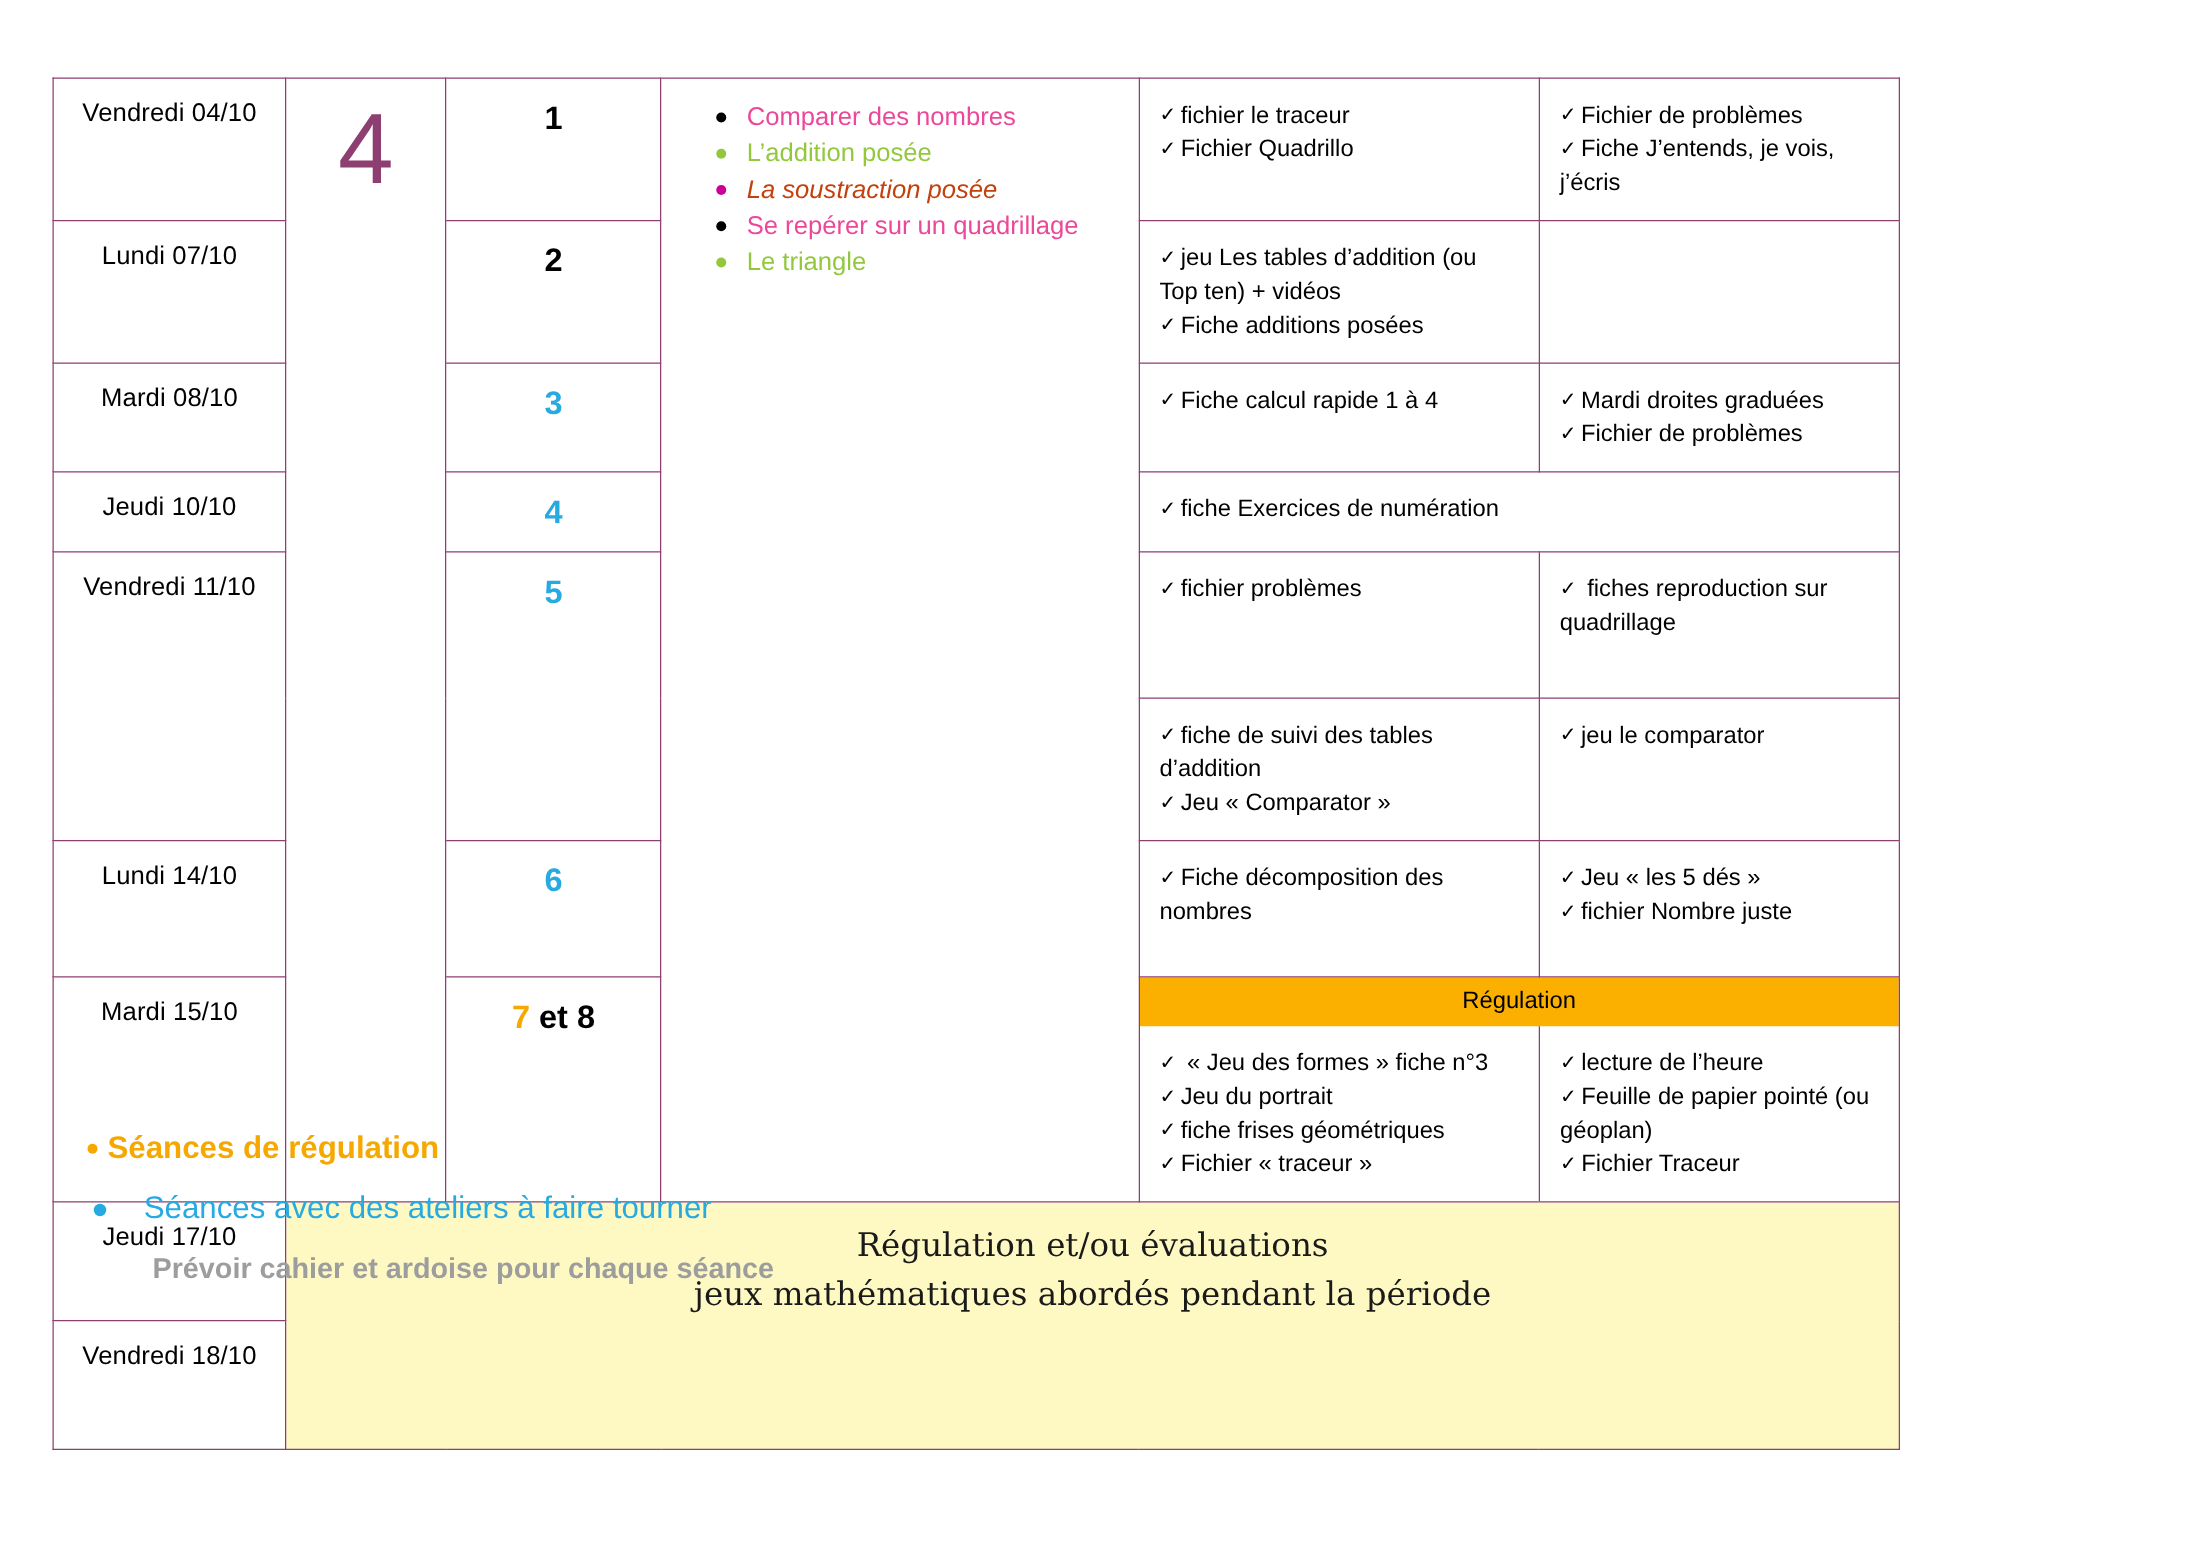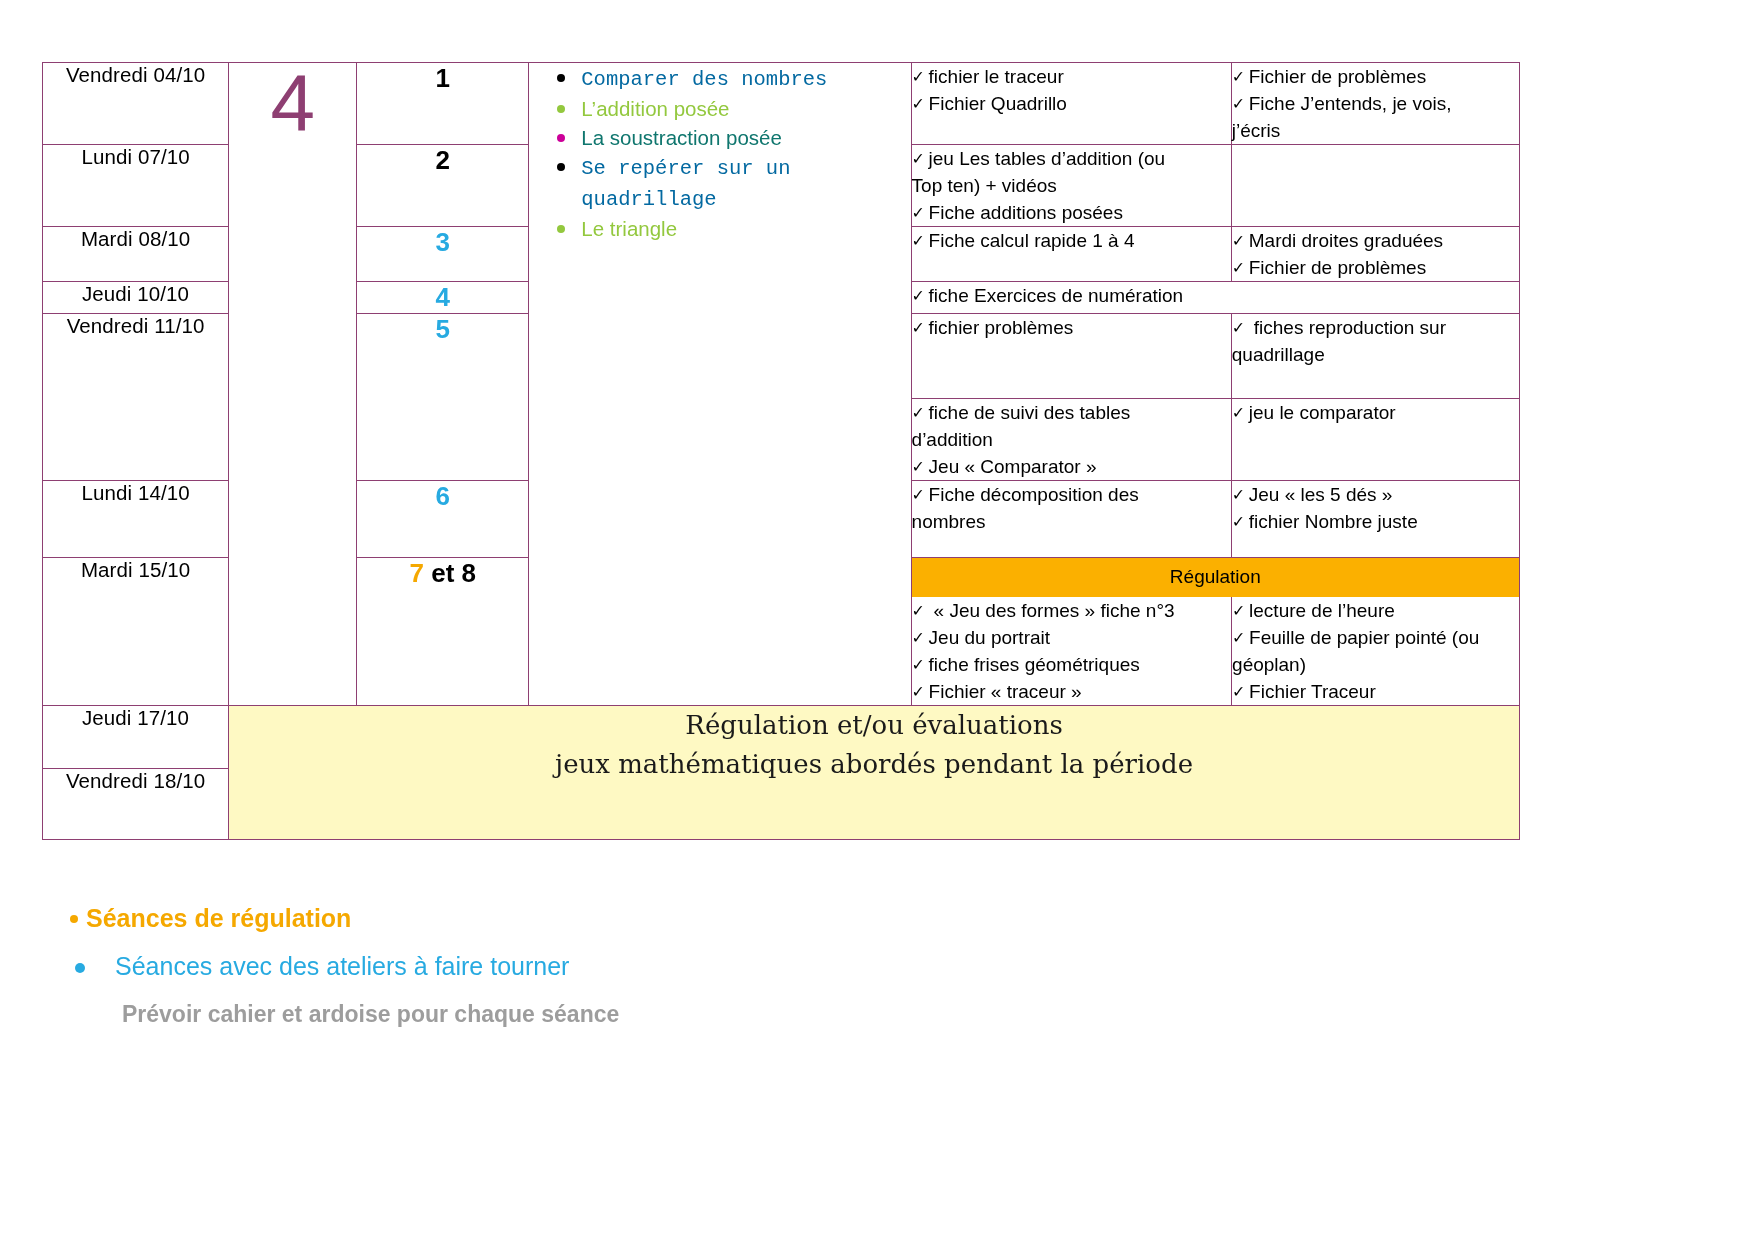--- a/index.html
+++ b/index.html
@@ -28,21 +28,21 @@
     position: absolute;
     left: 42px;
     top: 62px;
     width: 1478px;
     border-collapse: collapse;
     table-layout: fixed;
   }
   .plan-table td {
     border: 1.5px solid #8e3f72;
     vertical-align: top;
-    padding: 0;
+    padding: 16px;
   }
 
   .date-cell {
     width: 186px;
     text-align: center;
     vertical-align: middle;
     font-size: 20.5px;
     letter-spacing: 0.1px;
   }
   .period-cell {
@@ -94,23 +94,23 @@
   }
   .obj-list li .bullet {
     position: absolute;
     left: 28px;
     top: 11px;
     width: 8px;
     height: 8px;
     border-radius: 50%;
     background: #000;
   }
-  .obj-black  { color: #0369a1; font-family: Liberation Mono, monospace; }
+  .obj-black  { color: #ec4899; }
   .obj-green  { color: #93c83e; text-align: center; }
-  .obj-pink   { color: #0f766e; }
+  .obj-pink   { color: #c2410c; font-style: italic; }
   .bl-black { background: #000000 !important; }
   .bl-green { background: #93c83e !important; }
   .bl-pink  { background: #cc0099 !important; }
 
   
   .check-list {
     margin: 0;
     padding: 0;
     list-style: none;
   }

